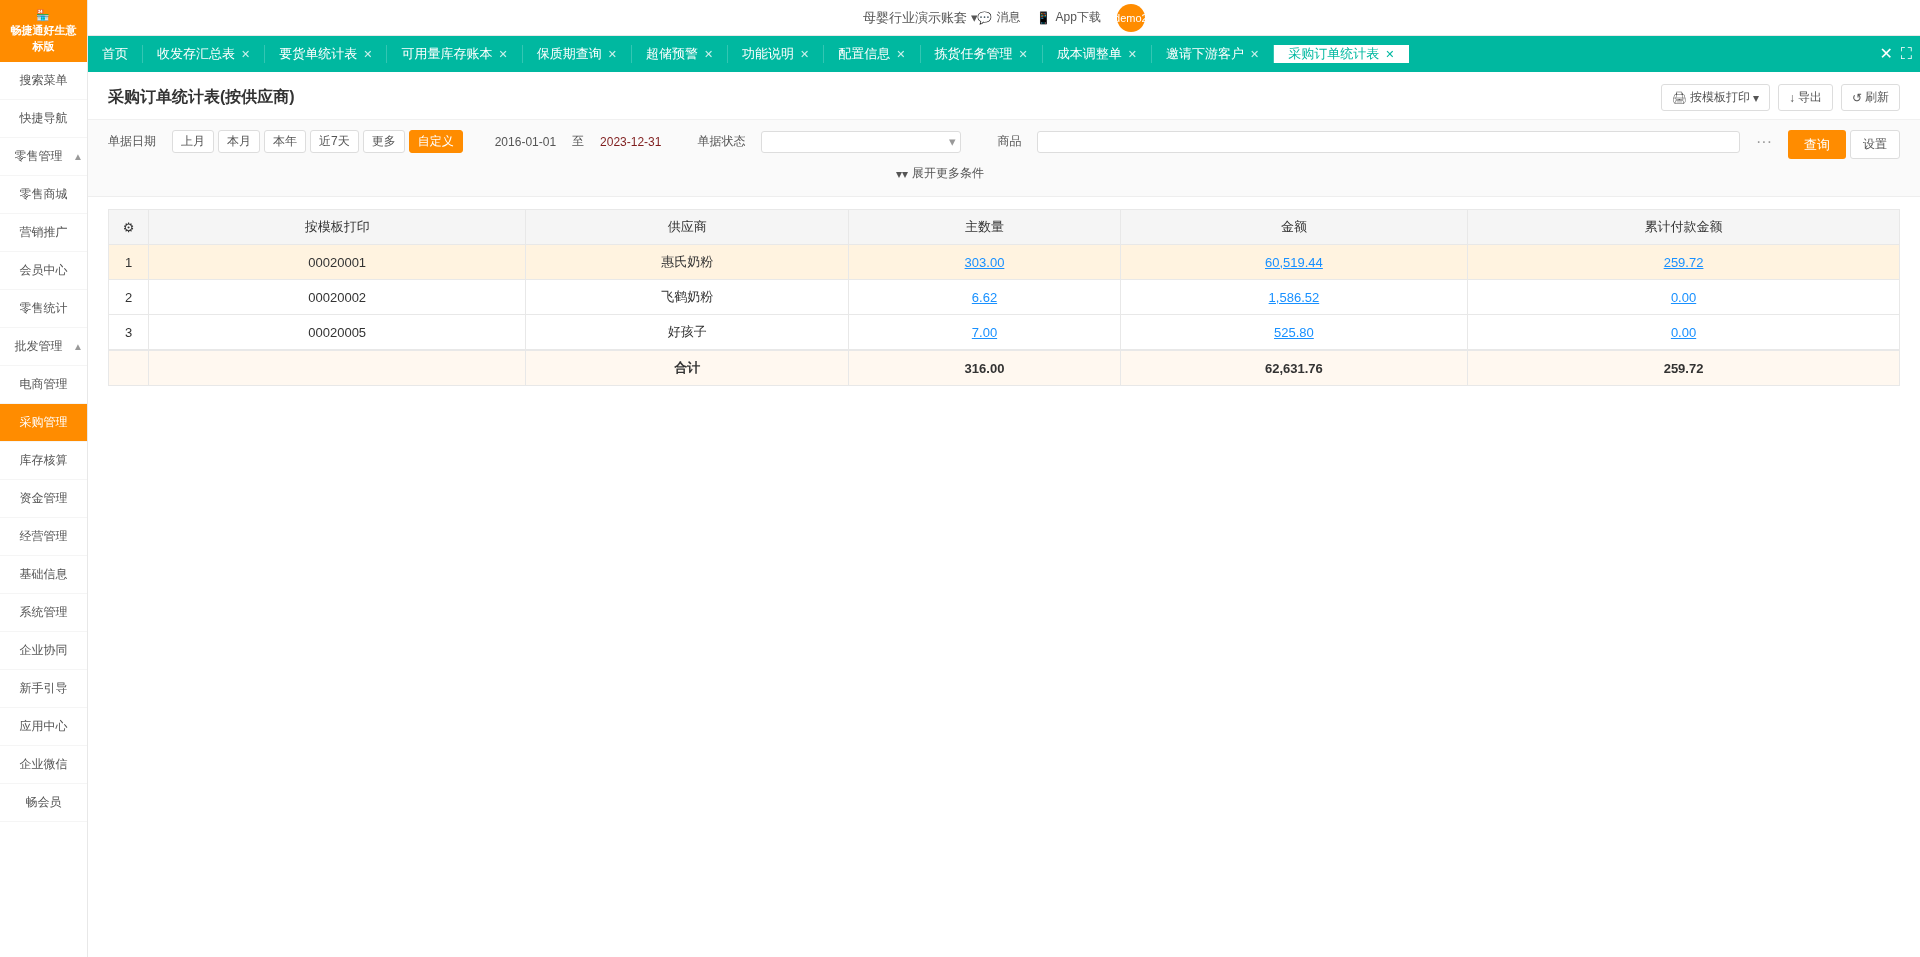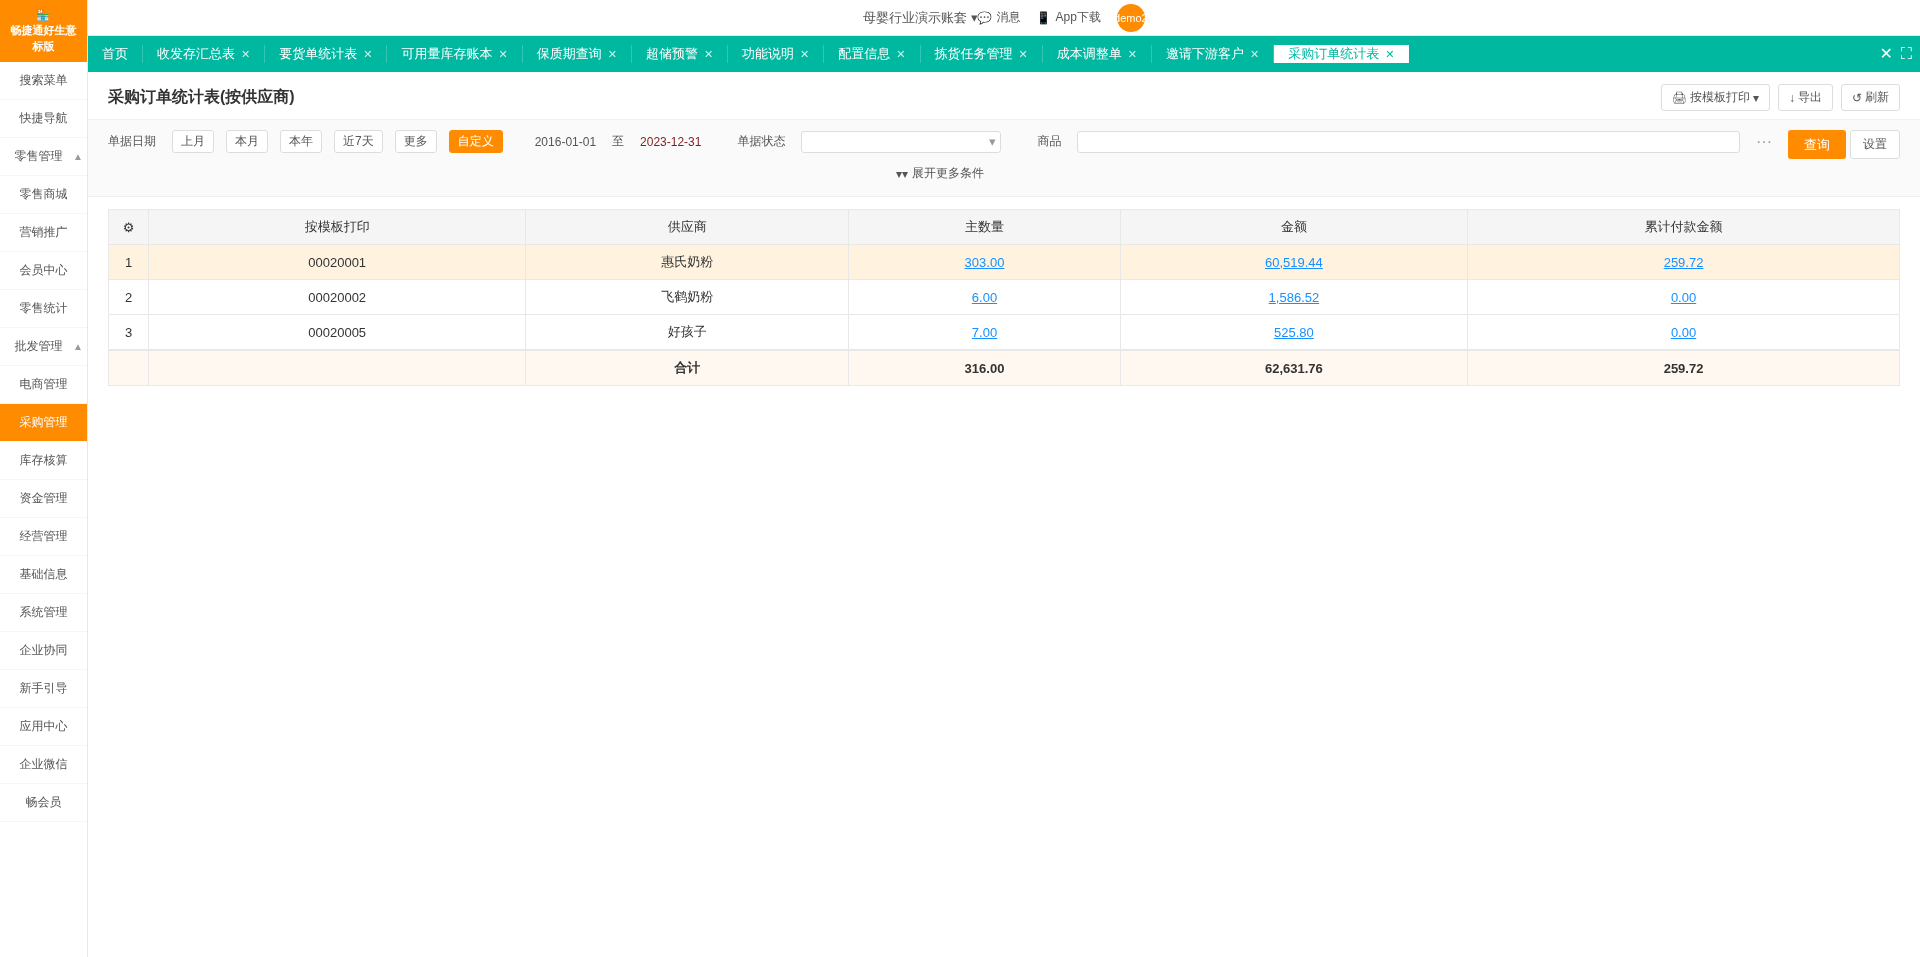--- a/index.html
+++ b/index.html
@@ -212,21 +212,21 @@
       gap: 16px;
       margin-bottom: 6px;
     }
     .filter-label {
       color: #555;
       font-size: 12px;
       white-space: nowrap;
     }
     .date-range-btns {
       display: flex;
-      gap: 12px;
+      gap: 4px;
     }
     .date-btn {
       padding: 2px 8px;
       border: 1px solid #ddd;
       background: #fff;
       border-radius: 3px;
       cursor: pointer;
       font-size: 12px;
       color: #555;
     }
@@ -587,21 +587,21 @@
     <td>00020001</td>
     <td>惠氏奶粉</td>
     <td class="link-val">303.00</td>
     <td class="link-val">60,519.44</td>
     <td class="link-val">259.72</td>
   </tr>
             <tr>
     <td class="row-num">2</td>
     <td>00020002</td>
     <td>飞鹤奶粉</td>
-    <td class="link-val">6.00</td>
+    <td class="link-val">6.62</td>
     <td class="link-val">1,586.52</td>
     <td class="link-val">0.00</td>
   </tr>
             <tr>
     <td class="row-num">3</td>
     <td>00020005</td>
     <td>好孩子</td>
     <td class="link-val">7.00</td>
     <td class="link-val">525.80</td>
     <td class="link-val">0.00</td>

